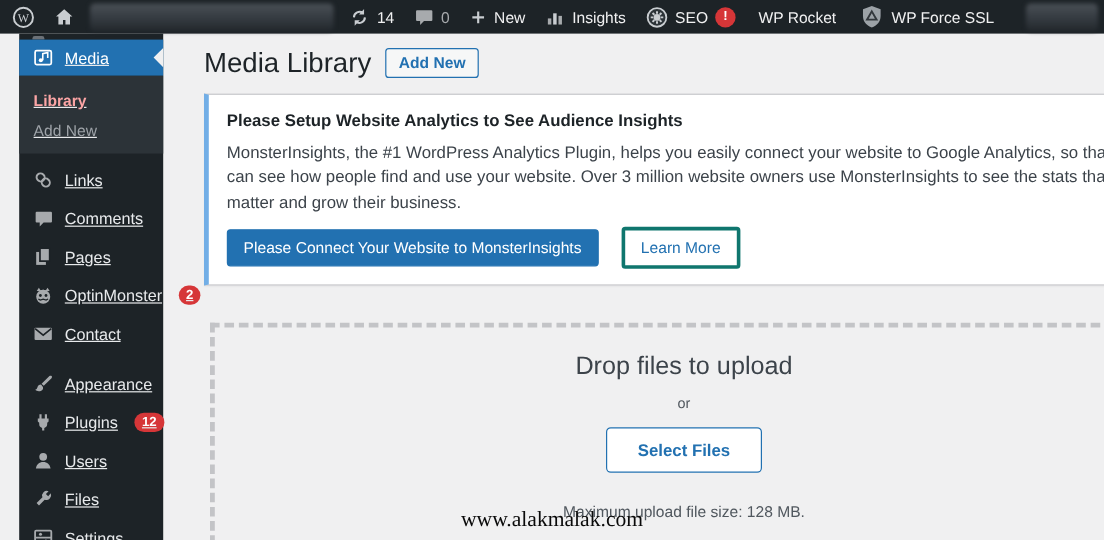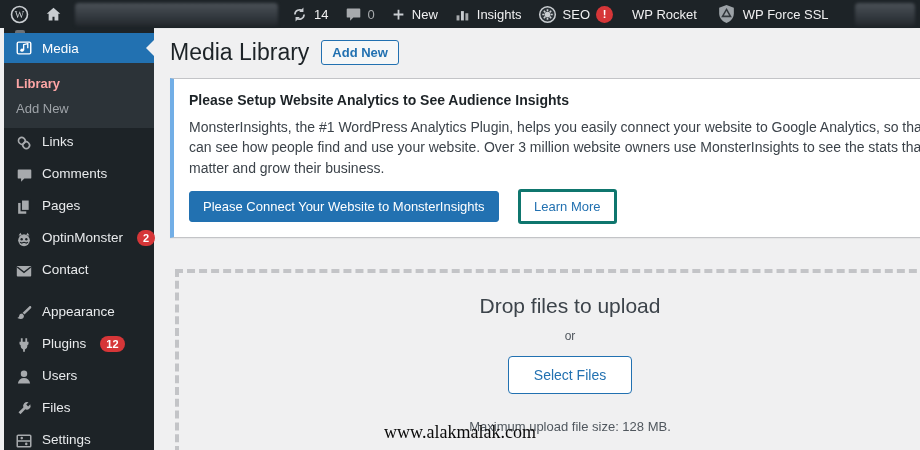--- a/index.html
+++ b/index.html
@@ -23,38 +23,38 @@
     background:linear-gradient(180deg,#4a5056 0%,#343a40 55%,#23282d 100%);
     filter:blur(1.6px);
   }
   .seo-alert {
     width:17px; height:17px; border-radius:50%; background:#d63638; color:#fff;
     font-size:11px; font-weight:bold; display:flex; align-items:center; justify-content:center;
   }
 
   
   #sidebar {
-    position:absolute; top:28px; left:4px; width:150px; height:422px;
-    background:#1d2327; color:#e8eaec; font-size:13.5px; z-index:40;
+    position:absolute; top:28px; left:16px; width:120px; height:422px;
+    background:#1d2327; color:#e8eaec; font-size:13.5px; z-index:40;text-decoration:underline;
   }
   .menu-sliver { height:5px; position:relative; overflow:hidden; }
   .menu-sliver i { position:absolute; left:11px; top:2px; width:10px; height:6px; background:#6c7177; border-radius:2px; }
   .media-item {
     height:30px; background:#2271b1; color:#fff; display:flex; align-items:center;
     gap:9px; padding-left:11px; position:relative; cursor:pointer;
   }
   .media-item::after {
     content:""; position:absolute; right:0; top:50%; transform:translateY(-50%);
     border:8px solid transparent; border-right:8px solid #f0f0f1;
   }
   .submenu { background:#2c3338; padding:8px 0 7px; }
   .sub-item { padding:5px 0 5px 12px; color:#9ea3a8; cursor:pointer; font-size:13px; }
   .sub-item.current { color:#fca5a5; font-weight:bold; }
   .menu-list { padding-top:6px; }
-  .menu-item { height:32px; display:flex; align-items:flex-start; gap:9px; padding-left:11px; cursor:pointer; }
+  .menu-item { height:32px; display:flex; align-items:center; gap:9px; padding-left:11px; cursor:pointer; }
   .menu-item .mi { width:18px; height:18px; display:flex; align-items:center; justify-content:center; flex:none; }
   .menu-sep { height:10px; }
   .badge {
     background:#d63638; color:#fff; border-radius:10px; font-size:11px; font-weight:600;
     padding:1px 6px; margin-left:5px; line-height:14px;
   }
 
   
   #content { position:absolute; left:150px; top:28px; width:860px; padding:8px 0 0 20px; }
   .title-row { display:flex; align-items:center; gap:12px; margin-bottom:10px; height:32px; }
@@ -79,21 +79,21 @@
     padding:7px 13px; border-radius:3px; margin-left:15px; cursor:pointer; font-family:"Liberation Sans", sans-serif;
   }
   .drop-zone {
     margin-top:31px; margin-left:5px; width:790px; height:185px;
     border:4px dashed #c3c4c7; text-align:center; padding-top:21px;
   }
   .drop-heading { font-size:21px; font-weight:400; color:#3c434a; margin:0 0 11px; }
   .drop-or { font-size:12px; color:#50575e; margin-bottom:13px; }
   .select-btn {
     background:#fff; border:1px solid #2271b1; color:#2271b1; font-size:14px;
-    padding:10px 25px; border-radius:4px; cursor:pointer; font-family:"Liberation Sans", sans-serif;
+    padding:10px 25px; border-radius:4px; cursor:pointer; font-family:"Liberation Sans", sans-serif;font-weight:bold;
   }
   .max-size { margin-top:25px; font-size:13px; color:#50575e; }
 
   .watermark {
     position:absolute; left:460px; top:422px; transform:translateX(-50%);
     font-family:"Liberation Serif", serif; font-size:18px; color:#0a0a0a; z-index:55; white-space:nowrap;
   }
 </style>
 </head>
 <body>

